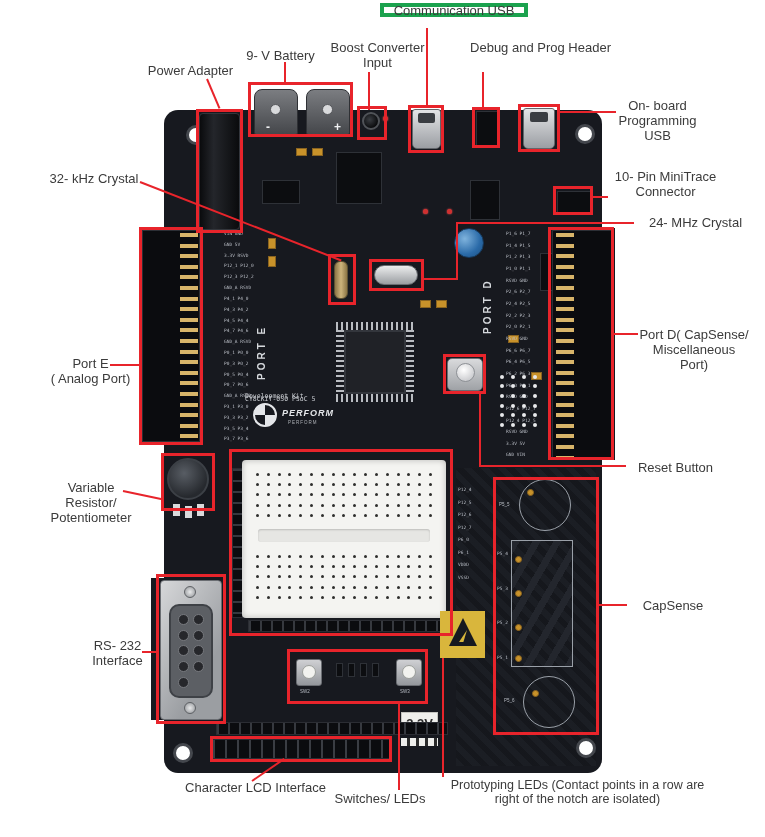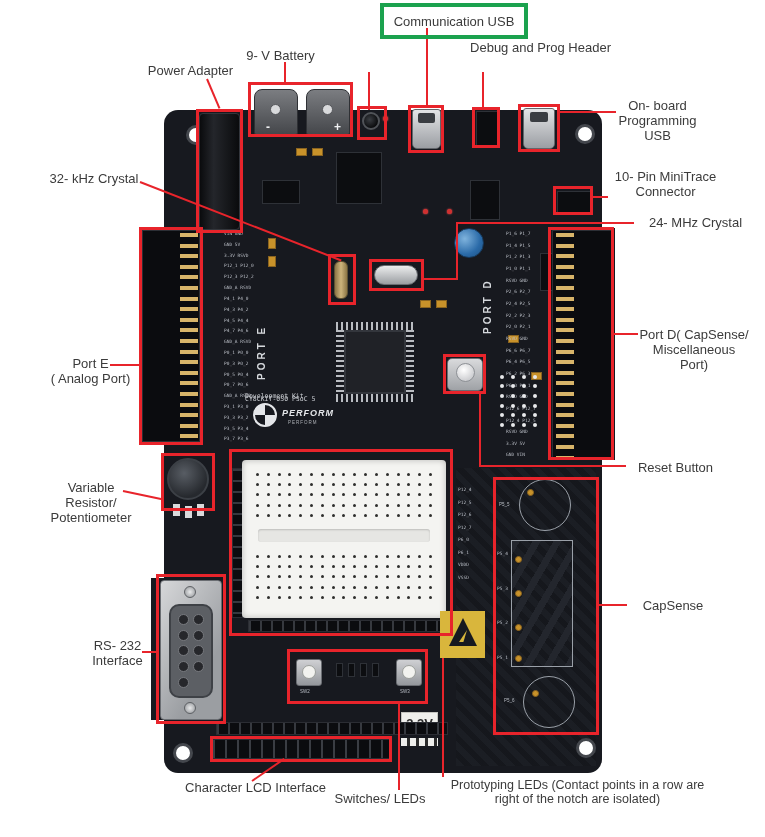--- a/index.html
+++ b/index.html
@@ -499,24 +499,28 @@
   <div class="rline" style="left:613px;top:333px;width:25px;height:2px;"></div>
   <div class="rline" style="left:479px;top:393px;width:2px;height:74px;"></div>
   <div class="rline" style="left:479px;top:465px;width:147px;height:2px;"></div>
   <div class="rline" style="left:598px;top:604px;width:29px;height:2px;"></div>
   <div class="rline rot" style="left:123px;top:490px;width:40px;height:2px;transform:rotate(12deg);"></div>
   <div class="rline" style="left:142px;top:651px;width:15px;height:2px;"></div>
   <div class="rline rot" style="left:252px;top:780px;width:39px;height:2px;transform:rotate(-34.5deg);"></div>
   <div class="rline" style="left:398px;top:702px;width:2px;height:88px;"></div>
   <div class="rline" style="left:442px;top:658px;width:2px;height:119px;"></div>
 
-  <div class="gbox" style="left:380px;top:3px;width:148px;height:36px;">
+  <div class="gbox" style="left:380px;top:3px;width:148px;height:14px;">
     <span>Communication USB</span>
   </div>
 
+  <div class="lbl" style="left:320px;top:40px;width:115px;">
+    <div>Boost Converter</div>
+    <div>Input</div>
+  </div>
 
   <div class="lbl" style="left:448px;top:40px;width:185px;">
     <div>Debug and Prog Header</div>
   </div>
 
   <div class="lbl" style="left:228px;top:48px;width:105px;">9- V Battery</div>
 
   <div class="lbl" style="left:138px;top:63px;width:105px;">Power Adapter</div>
 
   <div class="lbl" style="left:610px;top:98px;width:95px;">

